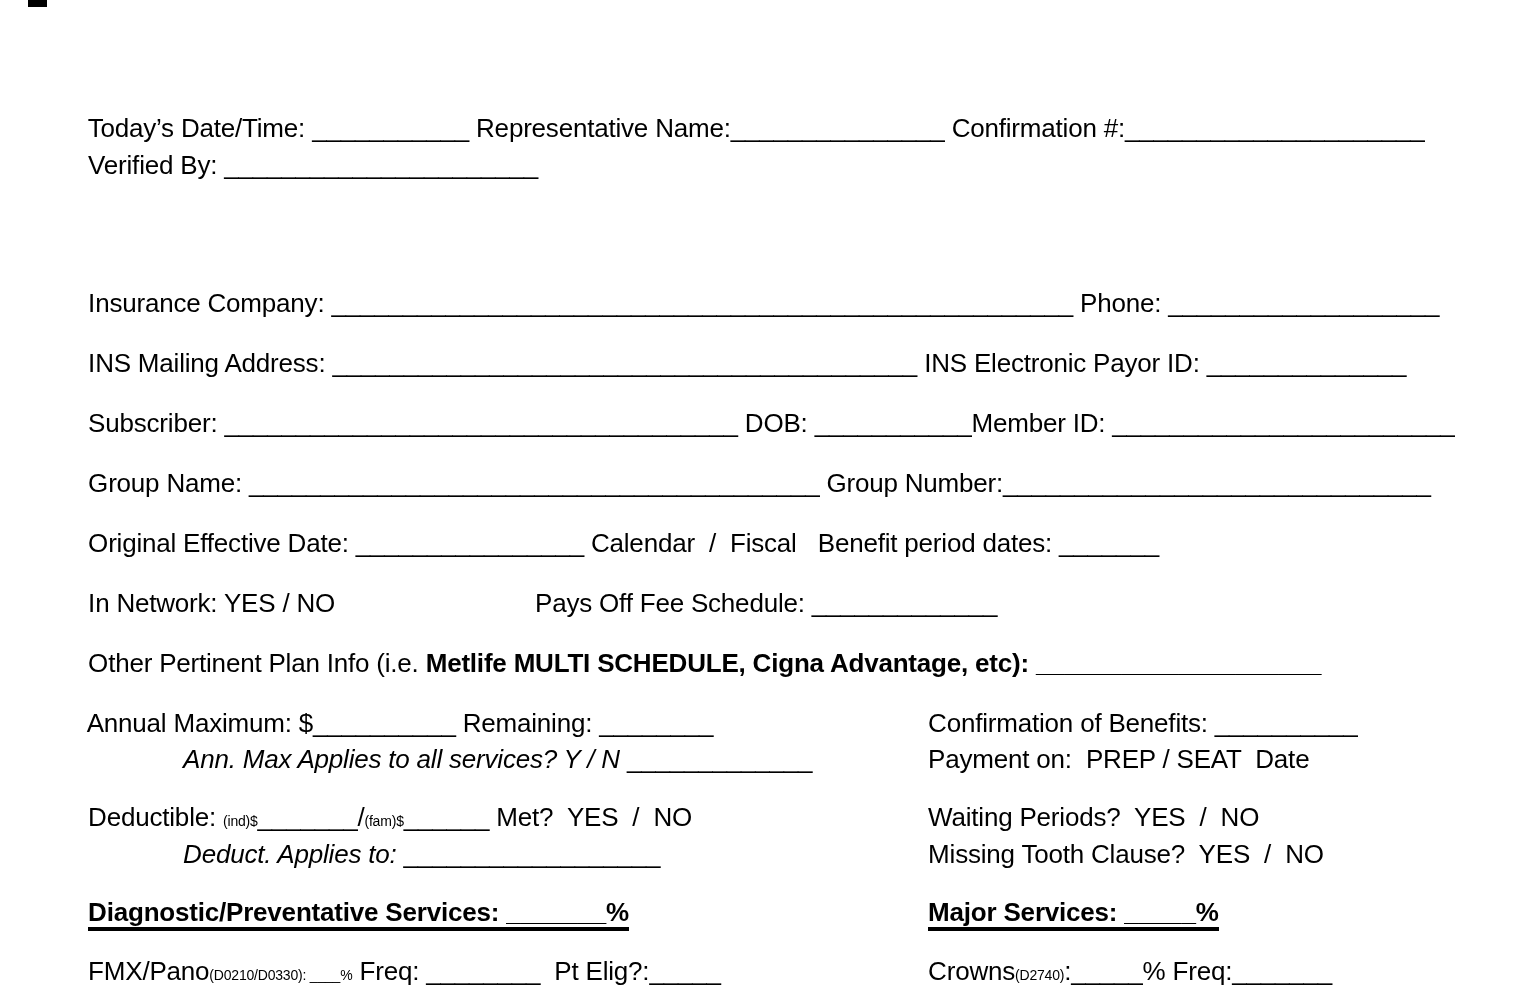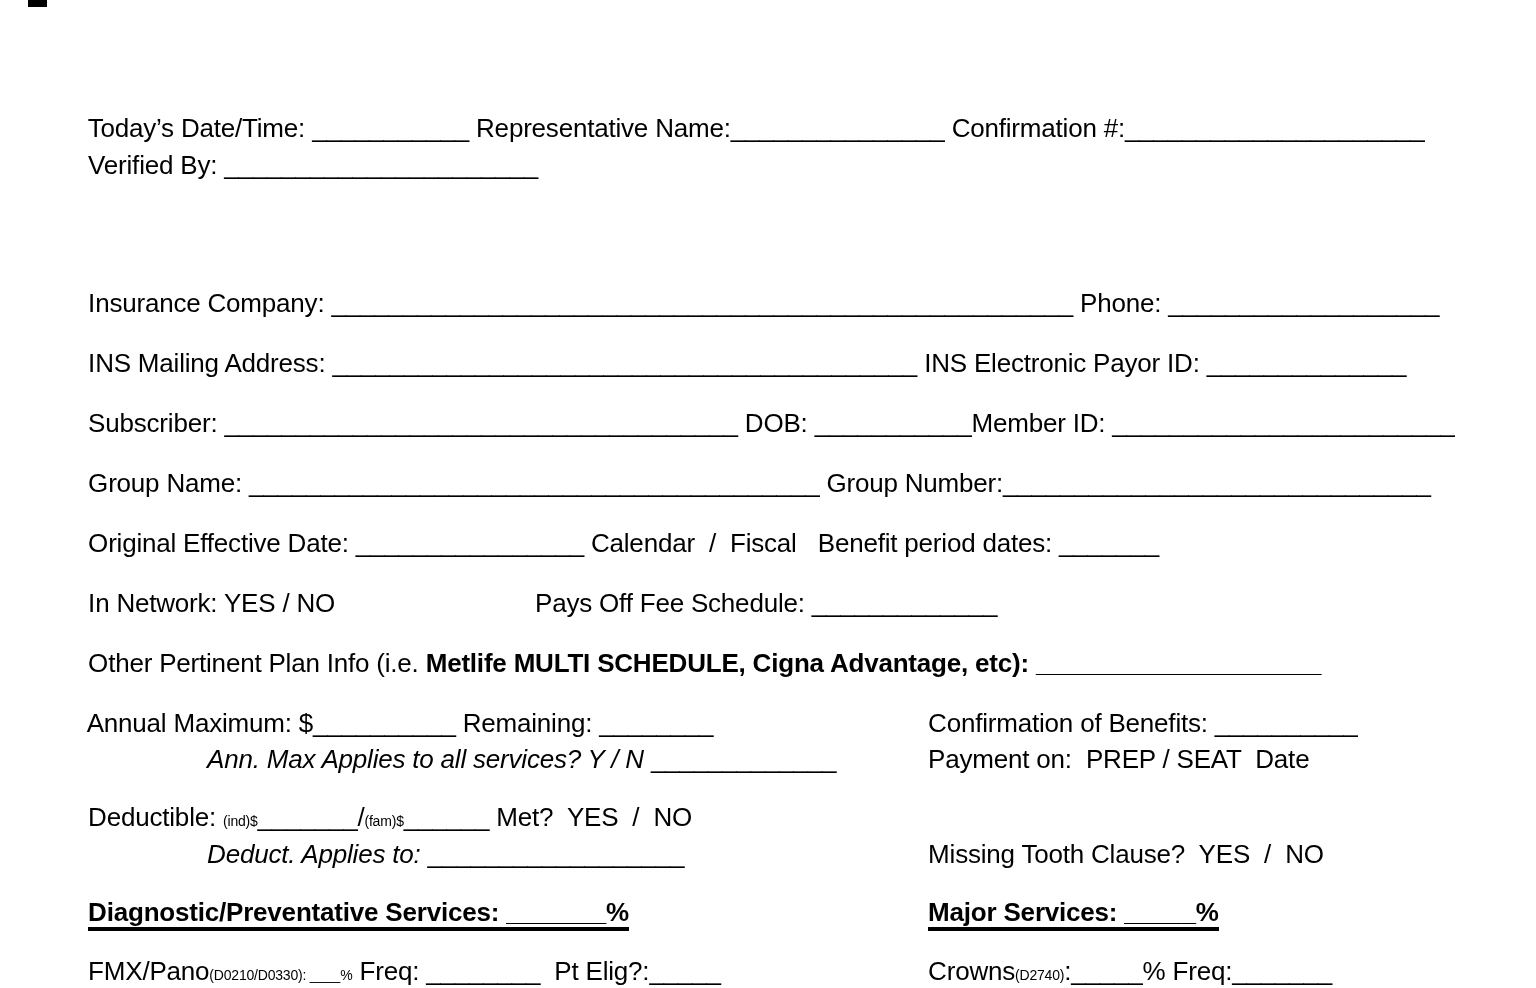--- a/index.html
+++ b/index.html
@@ -8,21 +8,21 @@
     font-family:"Liberation Sans", sans-serif;
     position:relative;overflow:hidden;
   }
   .doc{position:absolute;inset:0;}
   .line{
     position:absolute;left:60px;font-size:26px;line-height:34px;
     white-space:pre;letter-spacing:-0.2px;text-align:center;
   }
   .col-right{left:900px;}
   .indent{left:155px;}
-  .i{font-style:italic;margin-left:24px;}
+  .i{font-style:italic;}
   .b{font-weight:bold;margin-top:36px;}
   .small{font-size:14px;}
   .hd{font-weight:bold;border-bottom:4px solid #000;padding-bottom:0px;}
   .corner-mark{
     position:absolute;left:28px;top:0;width:19px;height:7px;background:#000;
   }
 </style>
 </head>
 <body>
 
@@ -76,20 +76,23 @@
   <div class="line indent" style="top:708px">
     <span class="i">Ann. Max Applies to all services? Y / N </span><span>_____________</span>
   </div>
   <div class="line col-right" style="top:708px">
     <span>Payment on:  PREP / SEAT  Date</span>
   </div>
 
   <div class="line" style="top:766px">
     <span>Deductible: </span><span class="small">(ind)$</span><span>_______</span><span>/</span><span class="small">(fam)$</span><span>______</span><span> Met?  YES  /  NO</span>
   </div>
+  <div class="line col-right" style="top:766px">
+    <span>Waiting Periods?  YES  /  NO</span>
+  </div>
 
   <div class="line indent" style="top:803px">
     <span class="i">Deduct. Applies to: </span><span>__________________</span>
   </div>
   <div class="line col-right" style="top:803px">
     <span>Missing Tooth Clause?  YES  /  NO</span>
   </div>
 
   <div class="line" style="top:861px">
     <span class="hd"><span>Diagnostic/Preventative Services: </span><span>_______</span><span>%</span></span>

